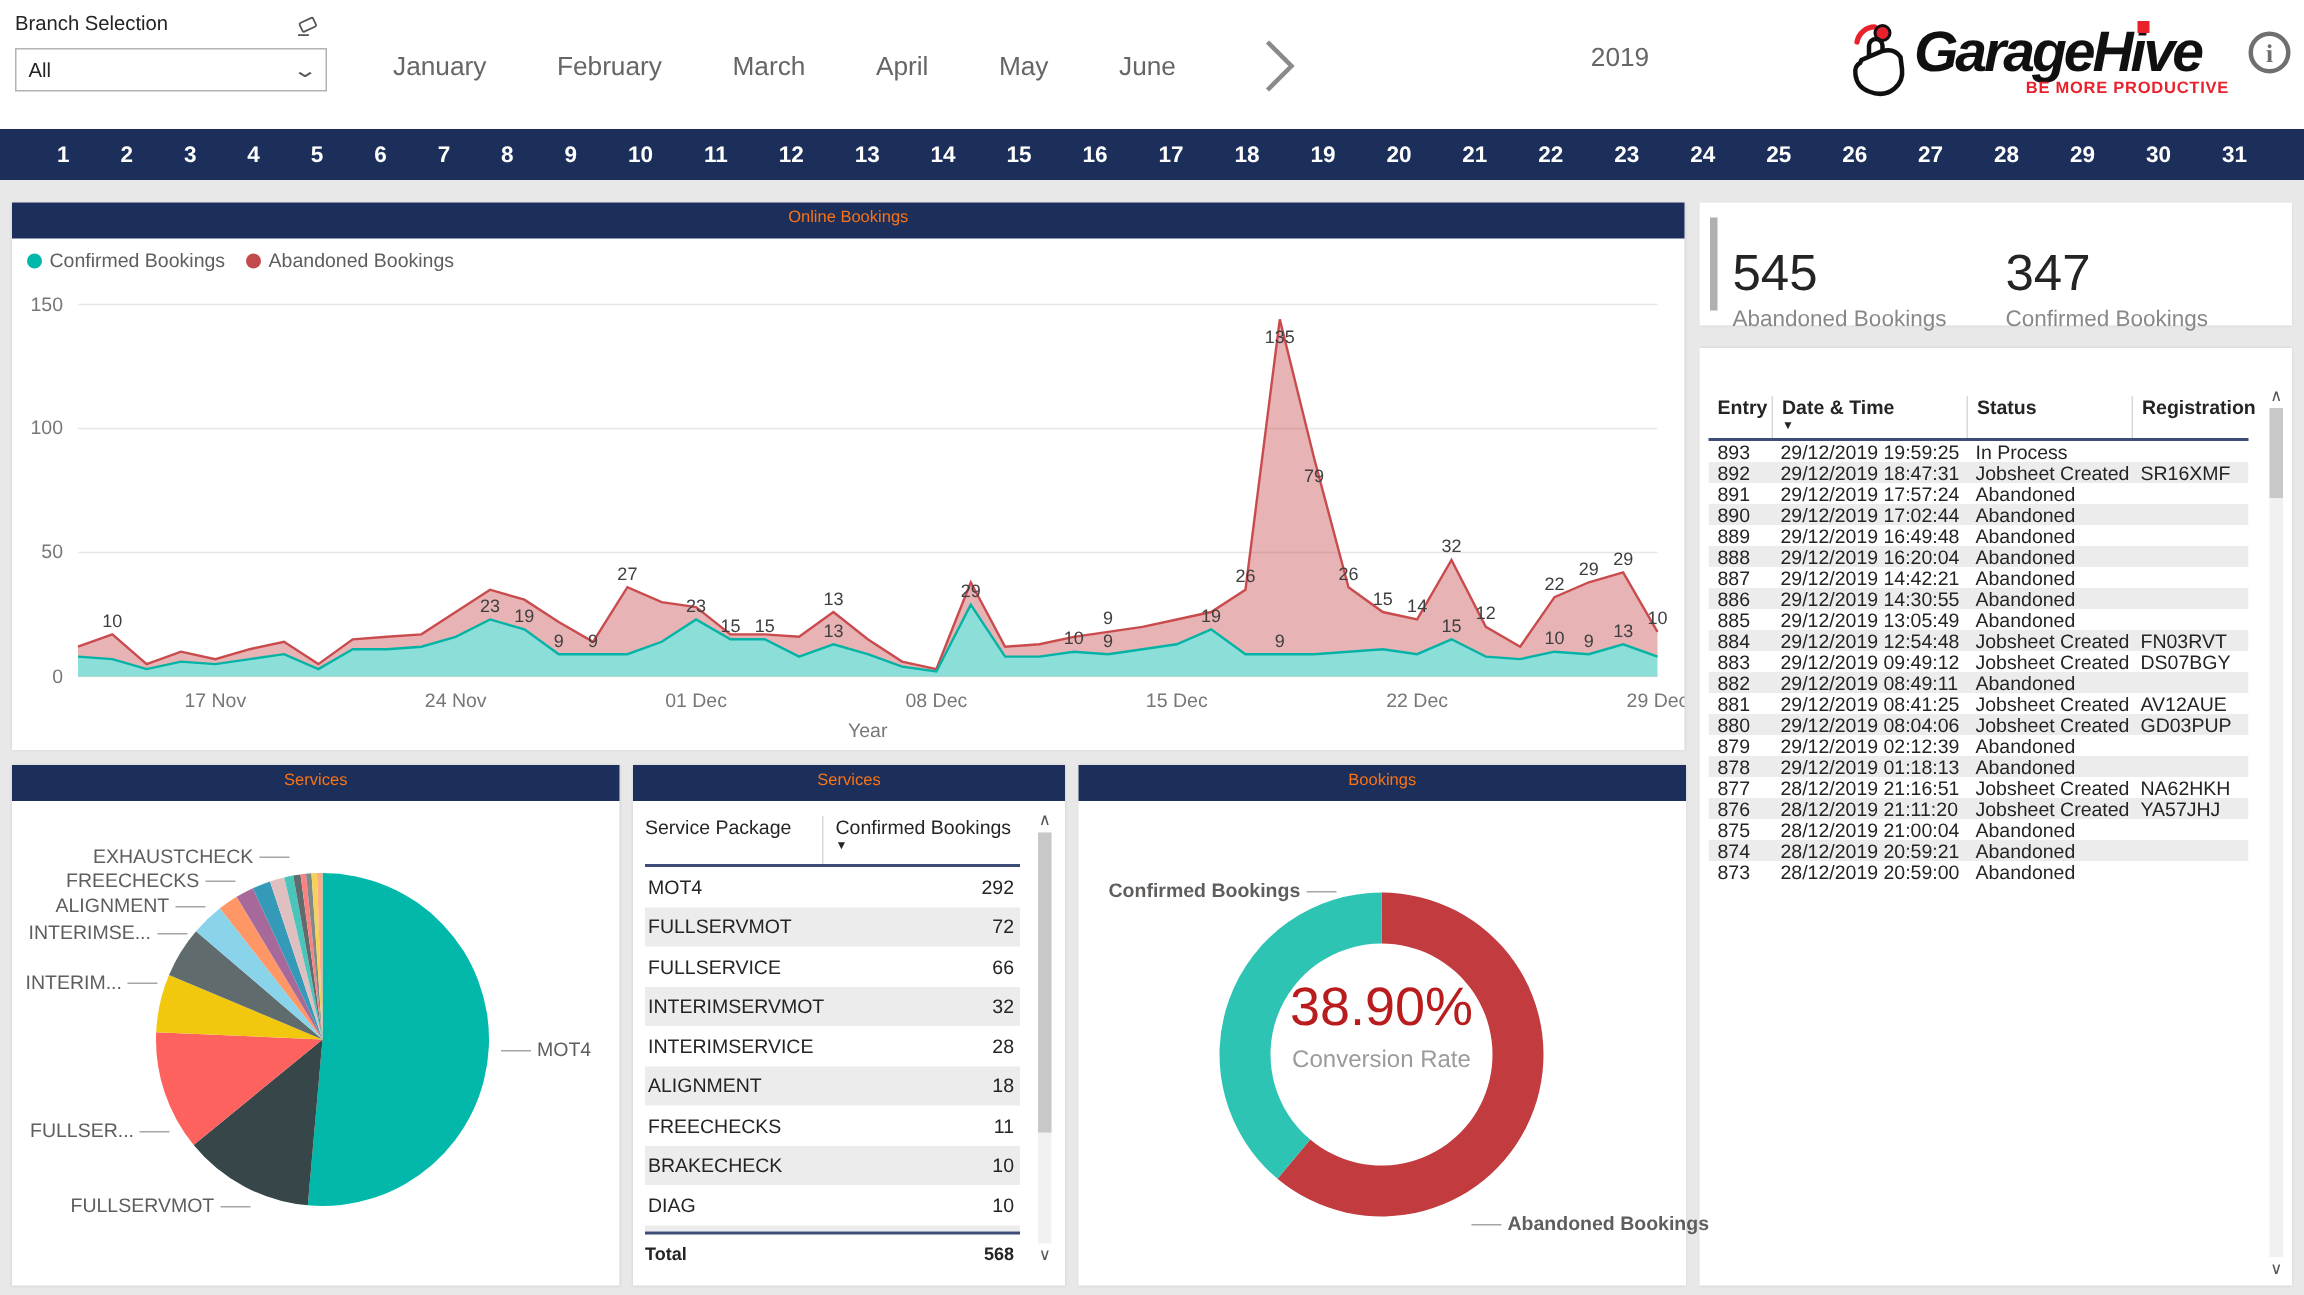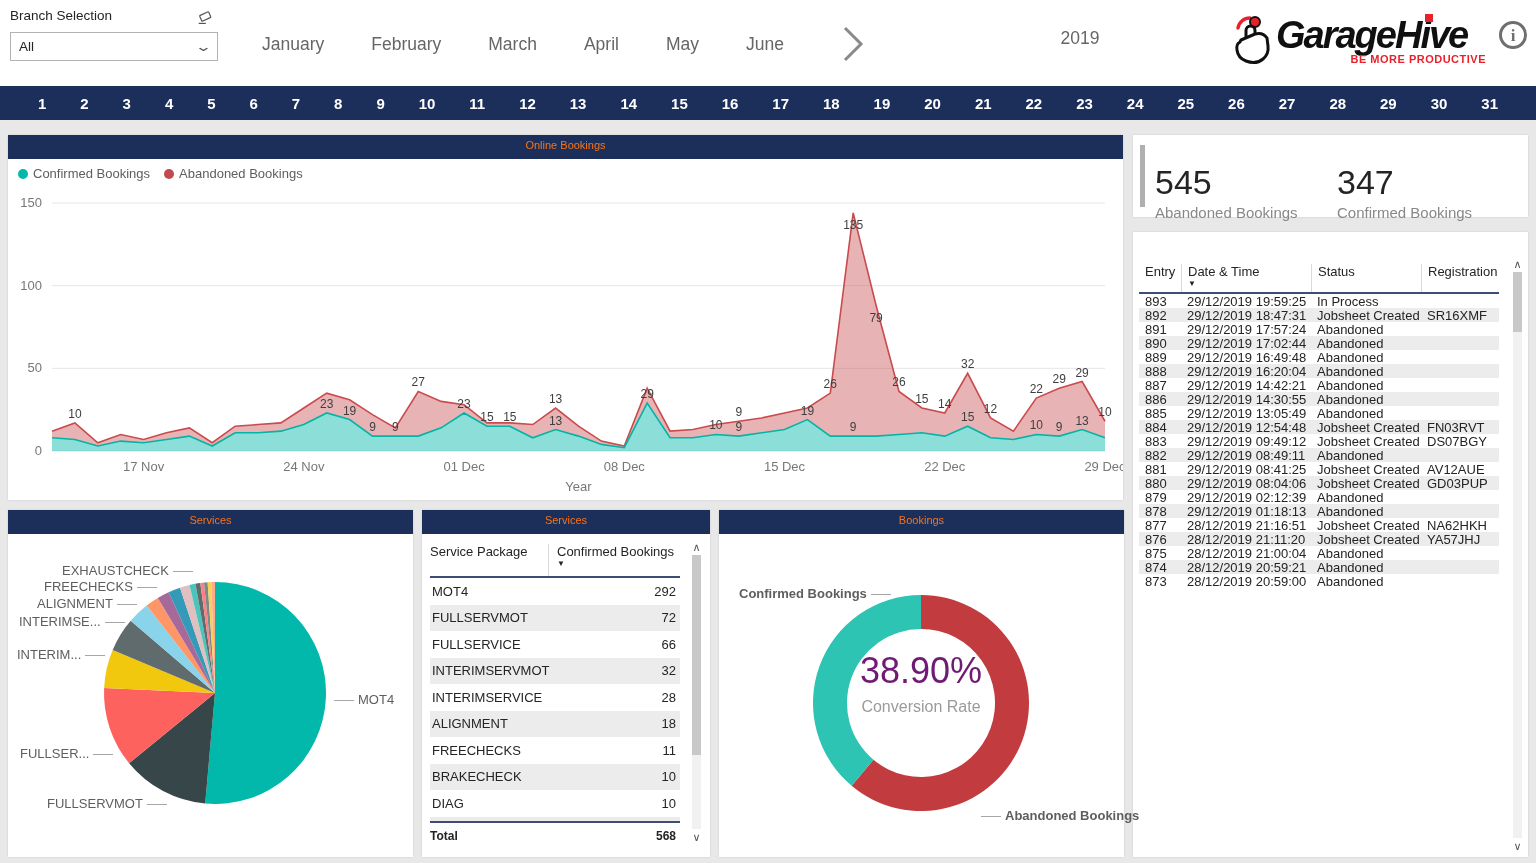--- a/index.html
+++ b/index.html
@@ -56,21 +56,21 @@
   .card { position:absolute; top:8px;margin-top:20px; }
   .card-value { font-size:34px; color:#252423; }
   .card-label { font-size:15px; color:#8a8886; margin-top:2px; }
   #card-abandoned { left:22px; }
   #card-confirmed { left:204px; }
 
   
   #entries-head { position:absolute; left:6px; top:27px; width:360px; height:35px; display:grid;
        grid-template-columns:42px 130px 110px 78px; font-size:13px; color:#252423;
        border-bottom:2px solid #3d4d78; align-items:start; padding-top:5px; }
-  #entries-head > div { padding-left:6px; border-left:1px solid #d9d9d9; height:100%; }
+  #entries-head > div { padding-left:6px; border-left:1px solid #d9d9d9; height:100%;font-weight:bold; }
   #entries-head > div:first-child { border-left:none; }
   .sort-caret { display:block; font-size:8px; color:#252423; margin-top:0px; }
   #entries-body { position:absolute; left:6px; top:62px; width:360px; height:560px; overflow:hidden; font-size:13px; }
   .entry-row { display:grid; grid-template-columns:42px 130px 110px 78px; height:14px; align-items:center; cursor:pointer; }
   .entry-row:nth-child(even) { background:#ececec; }
   .entry-row > div { padding-left:6px; white-space:nowrap; overflow:hidden; }
   .vrail { position:absolute; width:15px; display:flex; flex-direction:column; align-items:center; font-size:11px; color:#555; }
   #entries-rail { right:3px; top:27px; height:592px; }
   .rail-track { flex:1; width:9px; background:#f1f1f1; margin:3px 0; position:relative; }
   .rail-thumb { position:absolute; left:0; width:9px; background:#c8c8c8; }
@@ -89,21 +89,21 @@
        grid-template-columns:150px 100px; align-items:center; font-size:12px; font-weight:bold;
        border-top:2px solid #3d4d78; background:#fff; }
   #svc-total .val { text-align:right; padding-right:4px; }
   #svc-rail { right:6px; top:32px; height:300px; }
 
   
   .callout { position:absolute; font-size:13px; color:#605e5c; white-space:nowrap; }
   .callout.right::after, .callout.left::before { content:''; display:inline-block; width:20px; height:5px;
        border-bottom:1px solid #a6a6a6; margin:0 4px 3px 4px; }
   #donut-center { position:absolute; left:102px; top:140px; width:200px; text-align:center; }
-  #donut-center .pct { font-size:36px; color:#701a75; }
+  #donut-center .pct { font-size:36px; color:#b91c1c; }
   #donut-center .sub { font-size:16px; color:#9d9b99; margin-top:6px; }
 </style>
 </head>
 <body>
 
 <div id="header">
   <div id="slicer">
     <div id="slicer-label">Branch Selection</div>
     <svg id="eraser-icon" viewBox="0 0 20 16">
       <rect x="5" y="3" width="11" height="7" rx="1" transform="rotate(-25 10 7)" fill="none" stroke="#555" stroke-width="1.3"></rect>

